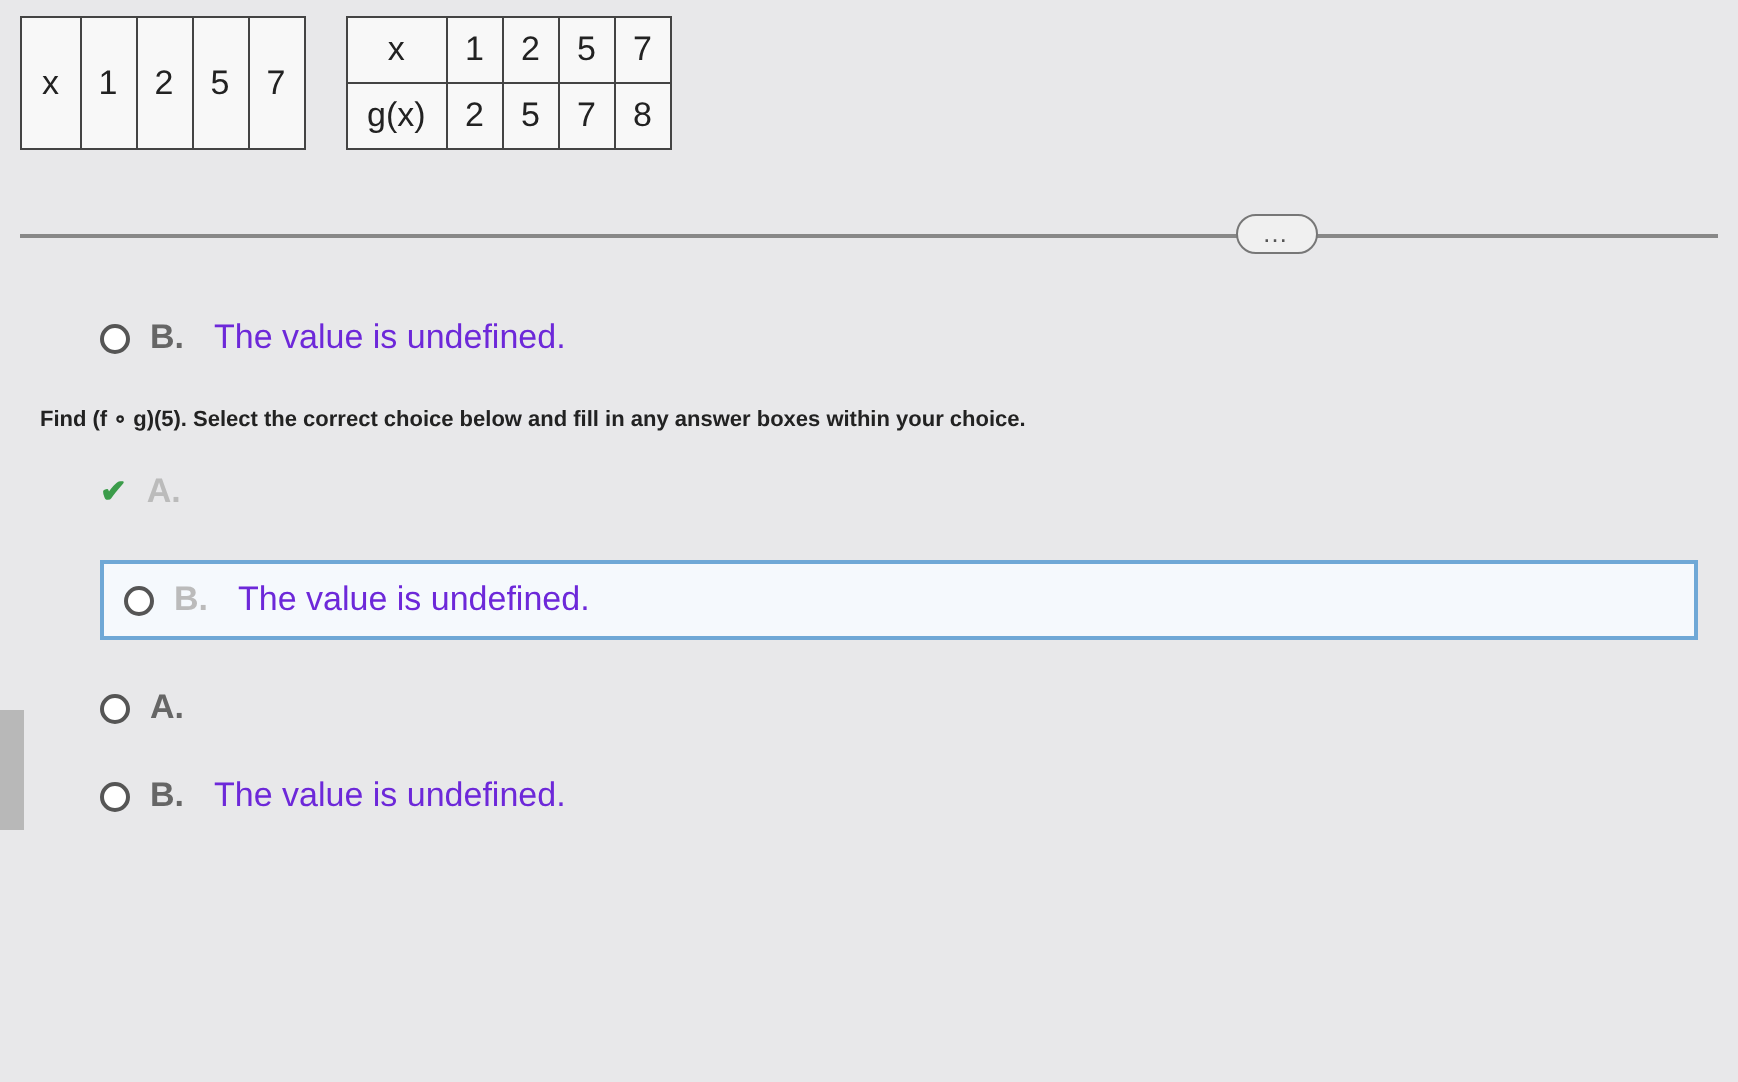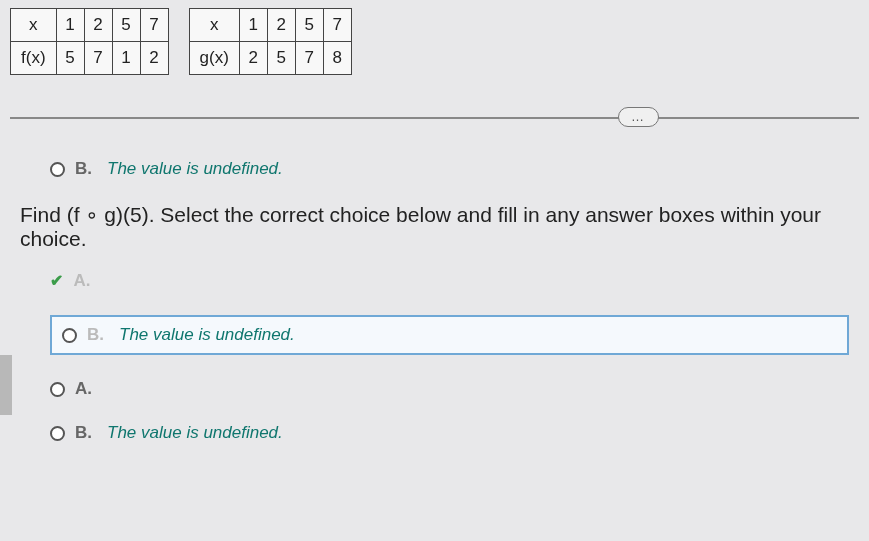--- a/index.html
+++ b/index.html
@@ -79,25 +79,26 @@
       width: 15px; height: 15px; border: 2px solid #555; border-radius: 50%;
       background: #fff; margin-top: 3px; flex: none;
     }
     .checkmark {
       color: #3b9c4a;
       font-weight: bold;
       font-size: 16px;
     }
     .opt-label { color: #666; font-weight: bold; min-width: 22px; }
     .opt-label.faded { color: #bbb; }
-    .opt-text { color: #0f766e; font-style: italic; }
+    .opt-text { color: #6d28d9; }
     .question {
-      font-size: 21px;
+      font-size: 11px;
       color: #222;
       margin: 10px 0 20px 0;
+      font-weight: bold;
     }
     .answer-box {
       display: inline-block;
       min-width: 22px;
       padding: 0 4px;
       background: #fff;
       border: 1px solid #aaa;
       text-align: center;
     }
     .answer-box.empty { min-width: 36px; height: 20px; vertical-align: middle; }
@@ -115,27 +116,20 @@
 
 <div class="tables-row">
   <table class="func">
     <tbody>
         <tr>
       <td class="lbl">x</td>
       <td>1</td>
       <td>2</td>
       <td>5</td>
       <td>7</td>
-    </tr>
-    <tr>
-      <td class="lbl">f(x)</td>
-      <td>5</td>
-      <td>7</td>
-      <td>1</td>
-      <td>2</td>
     </tr>
   </tbody>
     </table>
   <table class="func">
     <tbody>
         <tr>
       <td class="lbl">x</td>
       <td>1</td>
       <td>2</td>
       <td>5</td>

